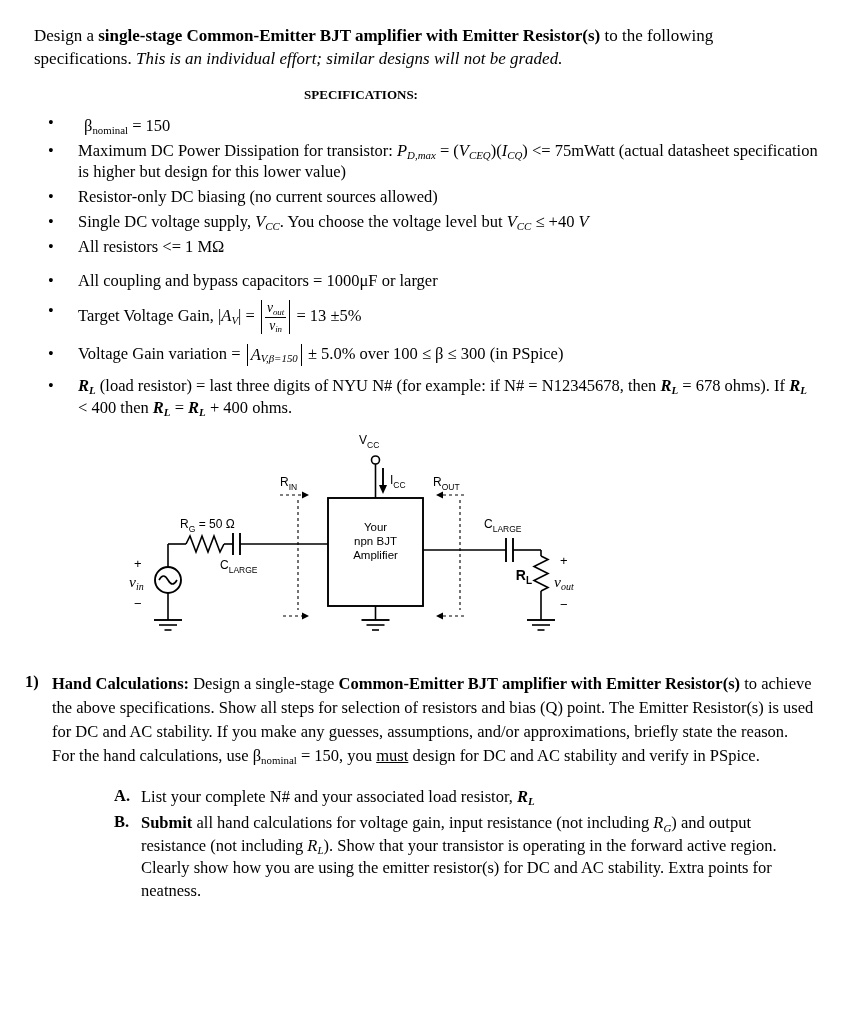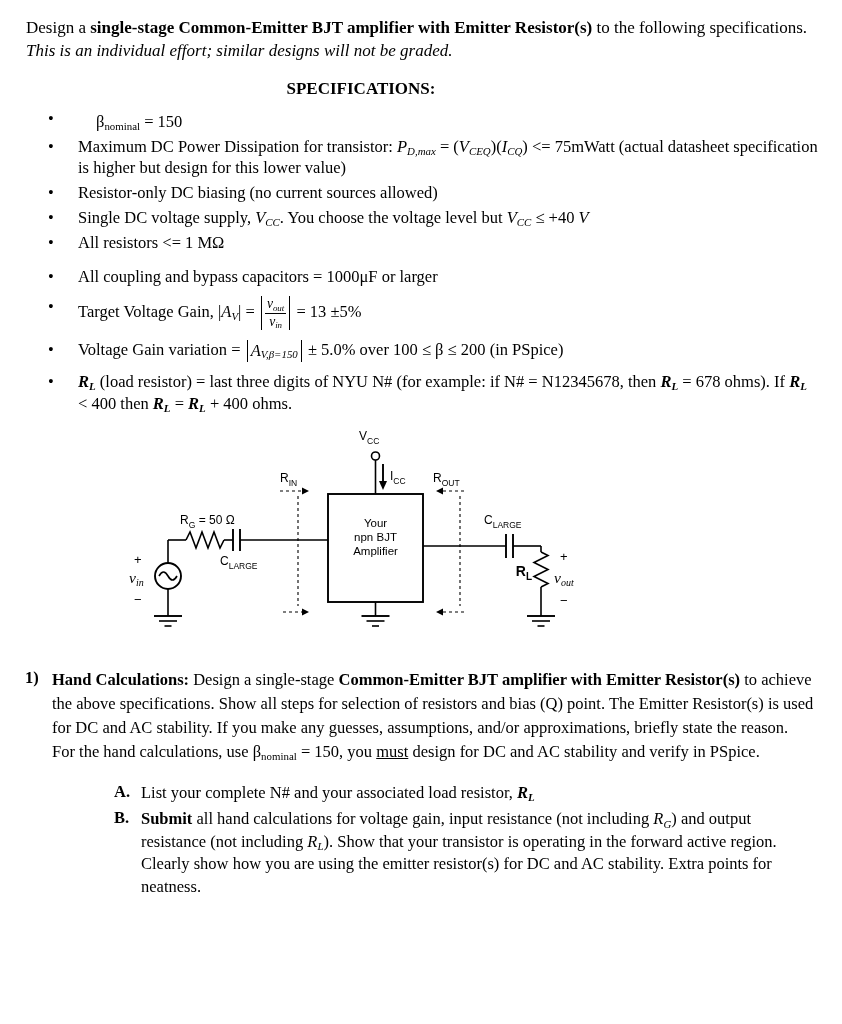--- a/index.html
+++ b/index.html
@@ -1,27 +1,27 @@
 <!DOCTYPE html>
 <html><head>
 <meta charset="utf-8">
 <style>
   html,body{margin:0;padding:0;background:#fff;}
   body{width:842px;height:1024px;overflow:hidden;color:#000;
        font-family:"Liberation Serif", serif;}
   .page{width:842px;height:1024px;box-sizing:border-box;padding:12px 22px 0 22px;}
-  .intro{margin:4px;font-size:17px;line-height:1.38;}
-  .spec-head{font-weight:bold;font-size:17px;text-align:center;margin:16px 120px 9px 0;}
+  .intro{margin:12px;font-size:17px;line-height:1.38;}
+  .spec-head{font-weight:bold;font-size:13px;text-align:center;margin:16px 120px 9px 0;}
   .bullets{font-size:16.5px;}
   .bullet{display:flex;align-items:flex-start;margin:3px 0;line-height:1.32;}
   .bullet.mt{margin-top:12px;}
   .bullet.mt2{margin-top:9px;}
   .bmark{flex:0 0 30px;margin-left:26px;}
   .bcontent{flex:1;}
-  .subline{margin-left:18px;margin-top:3px;}
+  .subline{margin-left:6px;margin-top:3px;}
   
   .r-b{font-weight:700;}
   .r-i{font-style:italic;}
   .r-bi{font-weight:700;font-style:italic;}
   .r-u{text-decoration:underline;}
   .r-sub,.r-subi,.r-subbi{font-size:0.66em;position:relative;top:0.28em;}
   .r-subi{font-style:italic;}
   .r-subbi{font-style:italic;font-weight:700;}
   .bars{display:inline-flex;align-items:center;border-left:1.4px solid #000;border-right:1.4px solid #000;
         padding:0 3px;margin:0 2px;vertical-align:middle;}
@@ -102,21 +102,21 @@
               <span class="fden"><span class="r-i">v</span><span class="r-subi">in</span></span>
             </span>
           </span><span> = 13 ±5%</span></div>
     </div>
 
     <div class="bullet mt2">
       <span class="bmark">•</span>
       <div class="bcontent"><span>Voltage Gain variation = </span><span class="bars">
             <span class="r-i">A</span>
             <span class="r-subi">V,β=150</span>
-          </span><span> ± 5.0% over 100 ≤ β ≤ 200 (in PSpice)</span></div>
+          </span><span> ± 5.0% over 100 ≤ β ≤ 300 (in PSpice)</span></div>
     </div>
 
     <div class="bullet mt2">
       <span class="bmark">•</span>
       <div class="bcontent"><span class="r-bi">R</span><span class="r-subbi">L</span><span> (load resistor) = last three digits of NYU N# (for example: if N# = N12345678, then </span><span class="r-bi">R</span><span class="r-subbi">L</span><span> = 678 ohms). If </span><span class="r-bi">R</span><span class="r-subbi">L</span><span> &lt; 400 then </span><span class="r-bi">R</span><span class="r-subbi">L</span><span> = </span><span class="r-bi">R</span><span class="r-subbi">L</span><span> + 400 ohms.</span></div>
     </div>
 
   </div>
 
   <div class="diagram">

